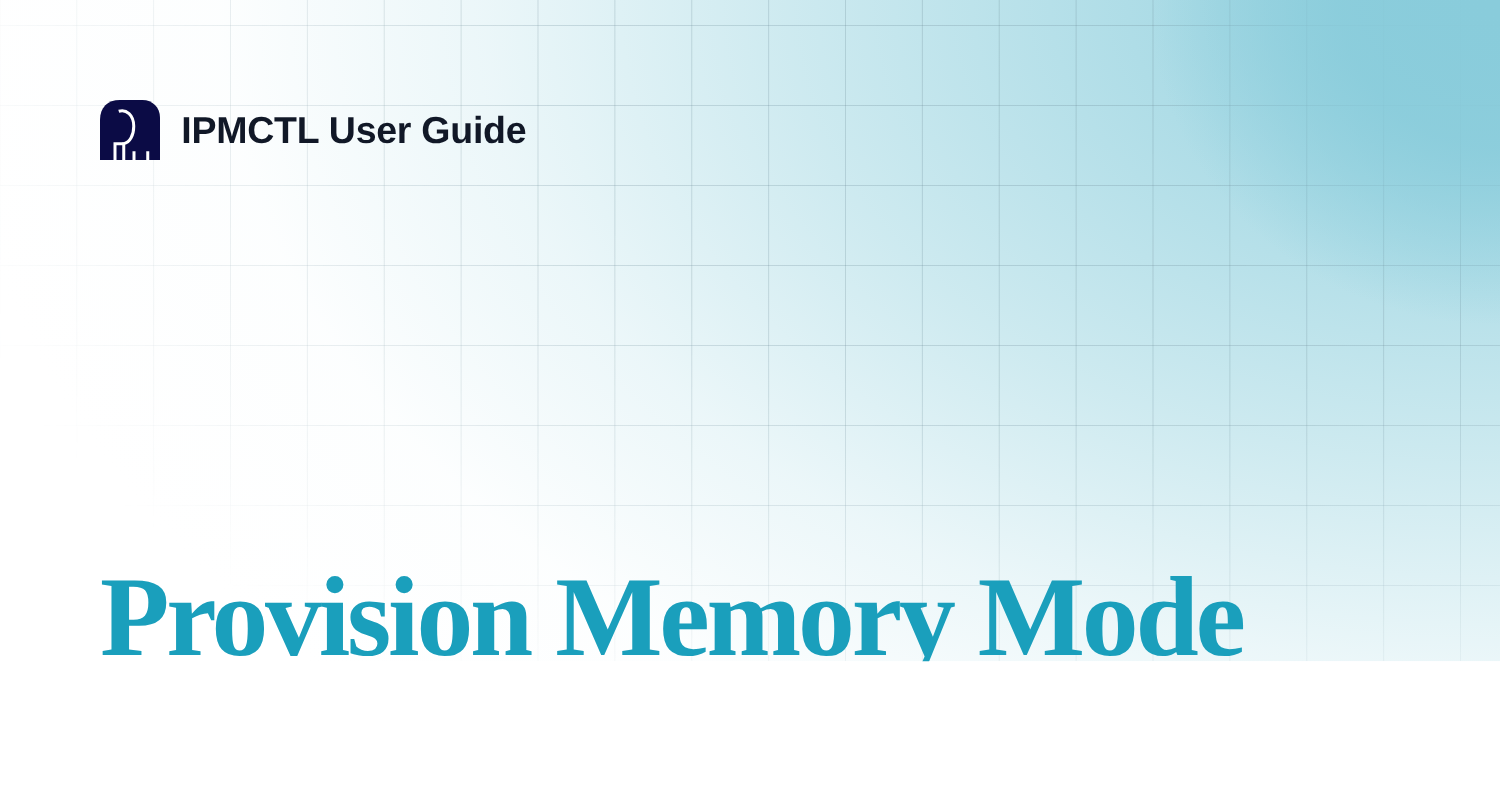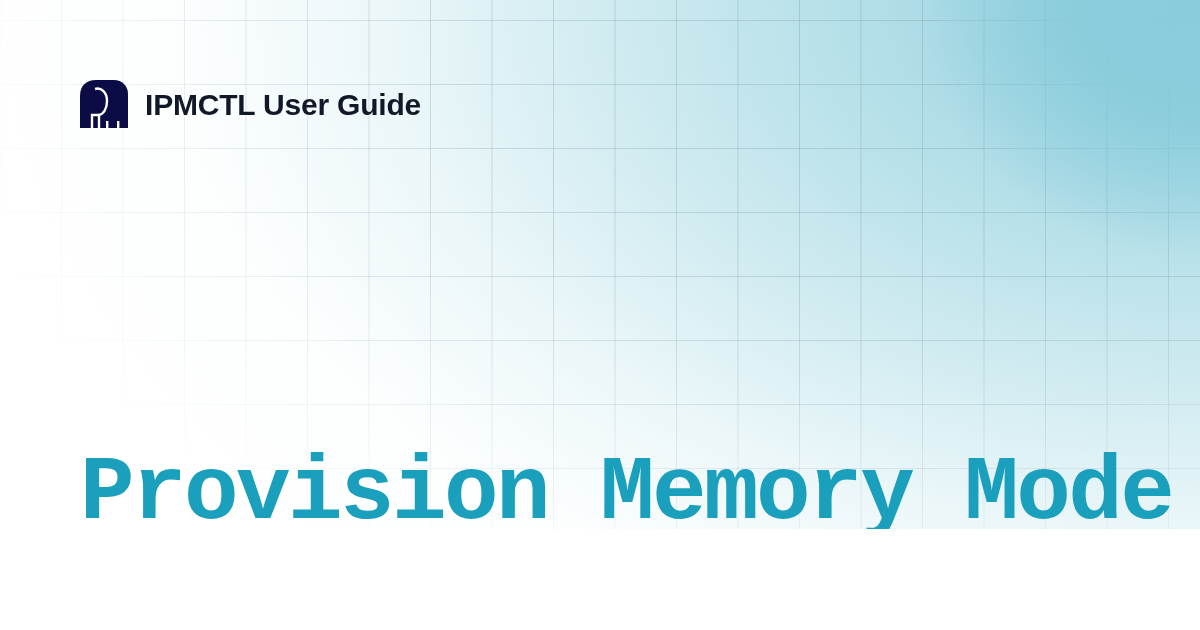--- a/index.html
+++ b/index.html
@@ -70,21 +70,21 @@
       color: #111827;
       letter-spacing: -0.2px;
       white-space: nowrap;
       margin-top: 2px;
     }
     .page-title {
       position: absolute;
       left: 80px;
       top: 448px;
       margin: 0;
-      font-family: Liberation Mono, monospace;
+      font-family: Liberation Serif, serif;
       font-weight: 700;
       font-size: 91px;
       line-height: 1;
       color: #1a9fbc;
       letter-spacing: -2.6px;
       white-space: nowrap;
     }
   </style>
 </head>
 <body>

